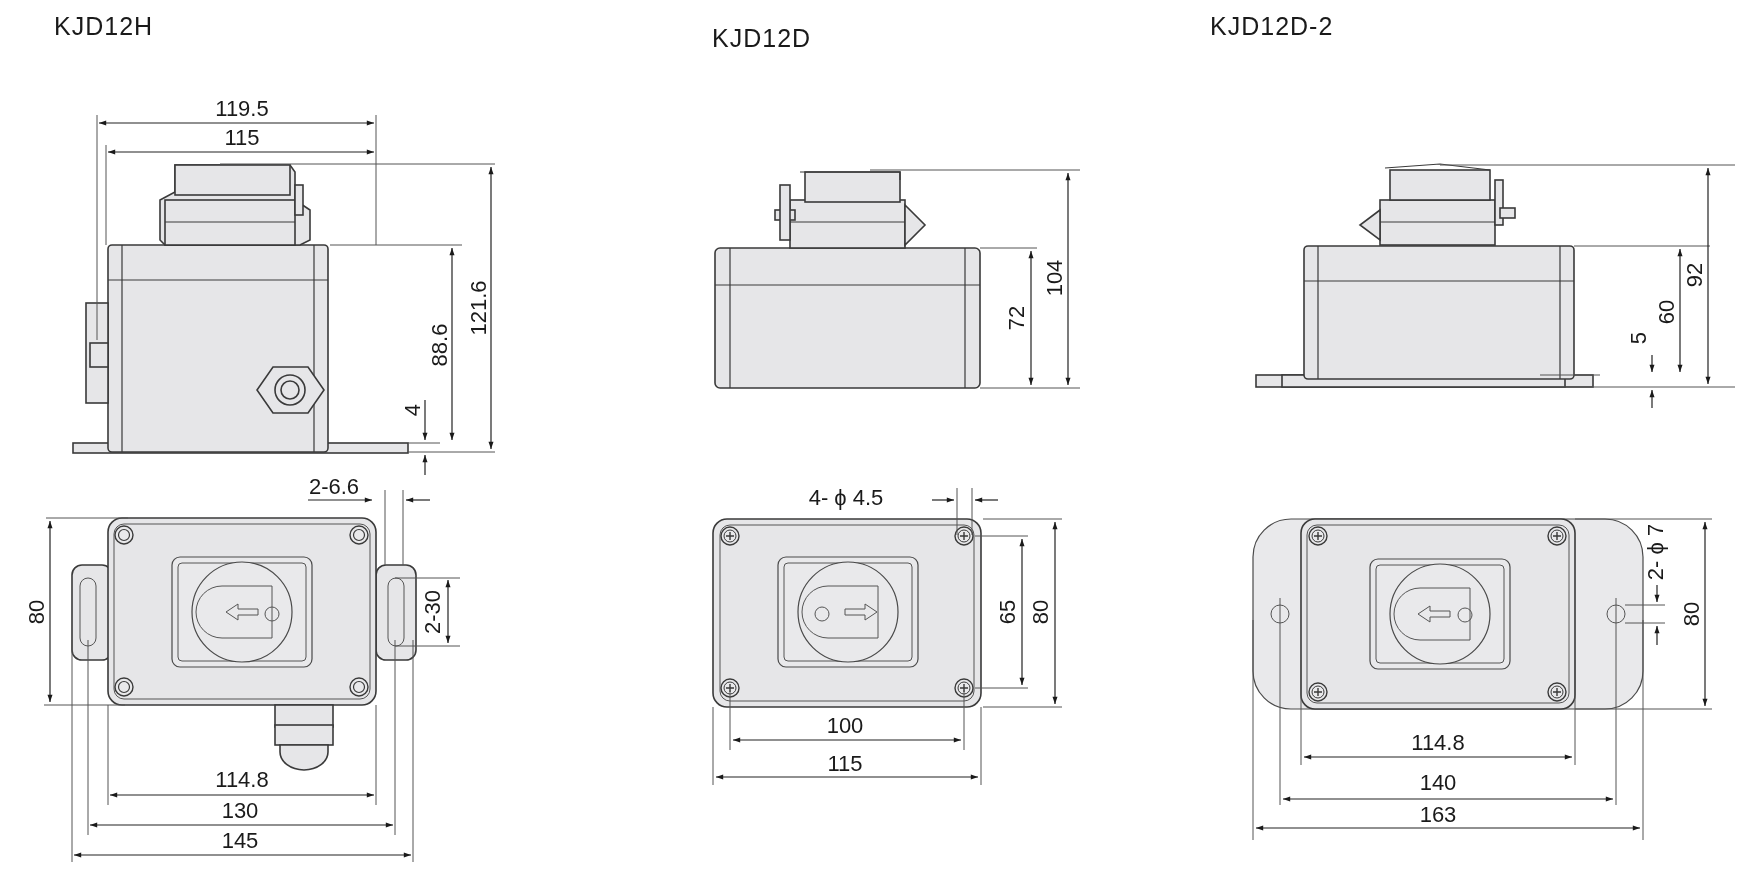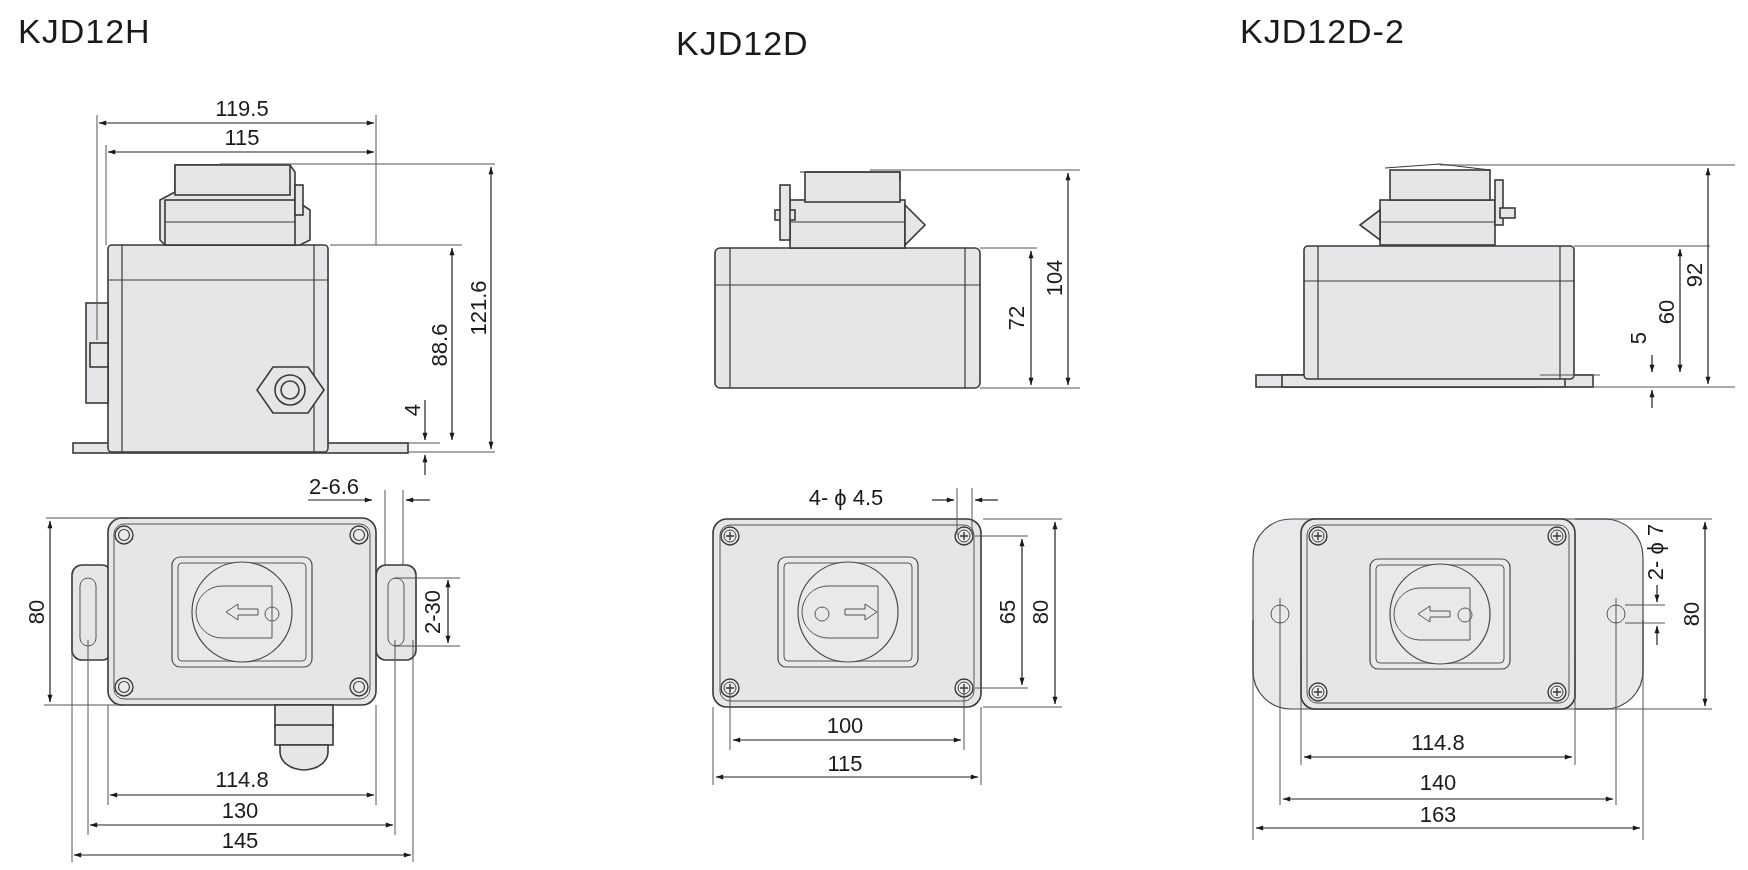--- a/index.html
+++ b/index.html
@@ -1,32 +1,32 @@
 <!DOCTYPE html>
 <html><head>
 <meta charset="utf-8">
 <style>
   html, body { margin: 0; padding: 0; background: #ffffff; }
   body { width: 1748px; height: 870px; position: relative; overflow: hidden;
          font-family: "Liberation Sans", "DejaVu Sans", sans-serif; color: #1a1a1a; }
-  .title { position: absolute; font-size: 34px; letter-spacing: 1px; font-weight: 400; }
+  .title { position: absolute; font-size: 25px; letter-spacing: 1px; font-weight: 400; margin-left: 36px; }
   svg { position: absolute; left: 0; top: 0; }
   .dimtxt { font-family: "Liberation Sans", "DejaVu Sans", sans-serif; font-size: 22px; fill: #1a1a1a; }
   .body { fill: #e6e6e8; stroke: #3a3a3a; stroke-width: 1.6; }
   .body2 { fill: #e9e9eb; stroke: #4a4a4a; stroke-width: 1.2; }
   .line { stroke: #3a3a3a; stroke-width: 1.2; fill: none; }
   .thin { stroke: #555; stroke-width: 1; fill: none; }
   .dim { stroke: #222; stroke-width: 1.2; fill: none; }
 </style>
 </head>
 <body>
 
 <div class="title" style="left:18px; top:12px;">KJD12H</div>
 <div class="title" style="left:676px; top:24px;">KJD12D</div>
-<div class="title" style="left:1240px; top:12px;">KJD12D-2</div>
+<div class="title" style="left:1174px; top:12px;">KJD12D-2</div>
 
 <svg width="1748" height="870" viewBox="0 0 1748 870">
   <defs>
     <marker id="arr" viewBox="0 0 10 10" refX="10" refY="5" markerWidth="10" markerHeight="6" orient="auto-start-reverse">
       <path d="M0,1.5 L10,5 L0,8.5 z" fill="#1a1a1a"></path>
     </marker>
     <g id="socket-top">
       <rect x="-70" y="-55" width="140" height="110" rx="8" class="body2"></rect>
       <rect x="-64" y="-49" width="128" height="98" rx="4" class="thin"></rect>
       <circle cx="0" cy="0" r="50" class="body2"></circle>

